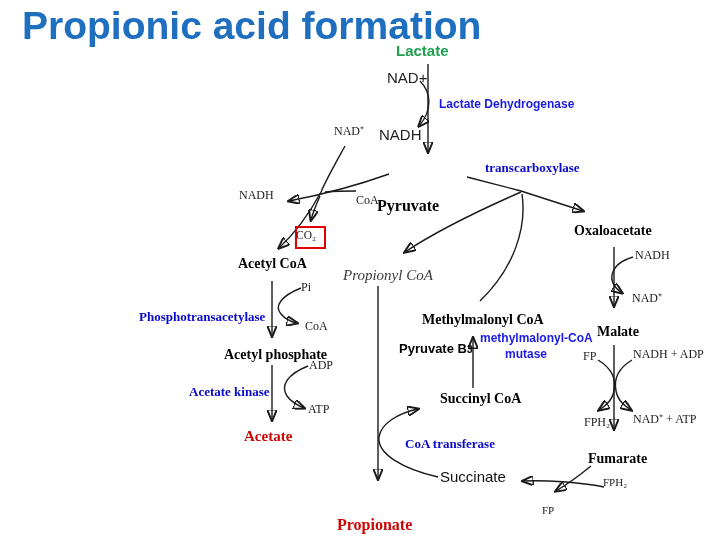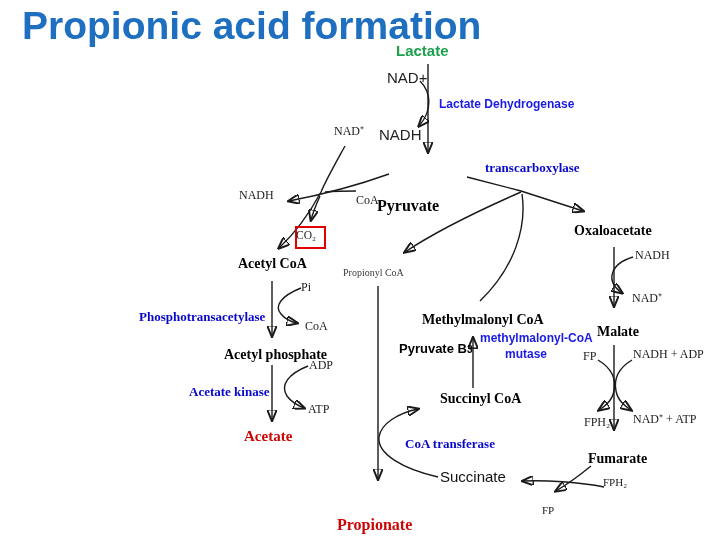--- a/index.html
+++ b/index.html
@@ -9,21 +9,21 @@
 '         '  background:linear-gradient(to bottom, var(--accent-teal), rgba(255,255,255,0));}
   svg.arrows{position:absolute;left:0;top:0;width:720px;height:540px;}
   svg.arrows path{fill:none;stroke:var(--line-black);stroke-width:1.4px;}
   .lbl{position:absolute;white-space:nowrap;line-height:1.1;}
   .sans{font-family:"Liberation Sans", sans-serif;}
   .title{font-size:39px;font-weight:bold;color:var(--title-blue);}
   .subtitle{font-size:17px;font-weight:bold;color:var(--green);}
   .metab{font-family:"Liberation Serif", serif;font-weight:bold;font-size:14px;color:#000;}
   .metab-lg{font-size:16px;}
   .metab-md{font-size:15px;}
-  .plain-metab{font-family:"Liberation Serif", serif;font-size:10px;color:#3a3a3a;}
+  .plain-metab{font-family:"Liberation Serif", serif;font-size:15px;color:#3a3a3a;font-style:italic;}
   .cofac{font-family:"Liberation Serif", serif;font-size:12px;color:#1a1a1a;}
   .cofac-sm{font-size:11px;}
   .enz-serif{font-family:"Liberation Serif", serif;font-weight:bold;font-size:13px;color:var(--enzyme-blue);}
   .enz-sans{font-family:"Liberation Sans", sans-serif;font-weight:bold;font-size:12px;color:var(--enzyme-blue-bright);}
   .sans-sm{font-size:15px;color:#222;}
   .green{color:var(--green);}
   .red{color:var(--product-red);}
   .bold{font-weight:bold;}
   #co2-box{position:absolute;left:295px;top:226px;width:31px;height:23px;
            border:2.2px solid var(--box-red);box-sizing:border-box;}

